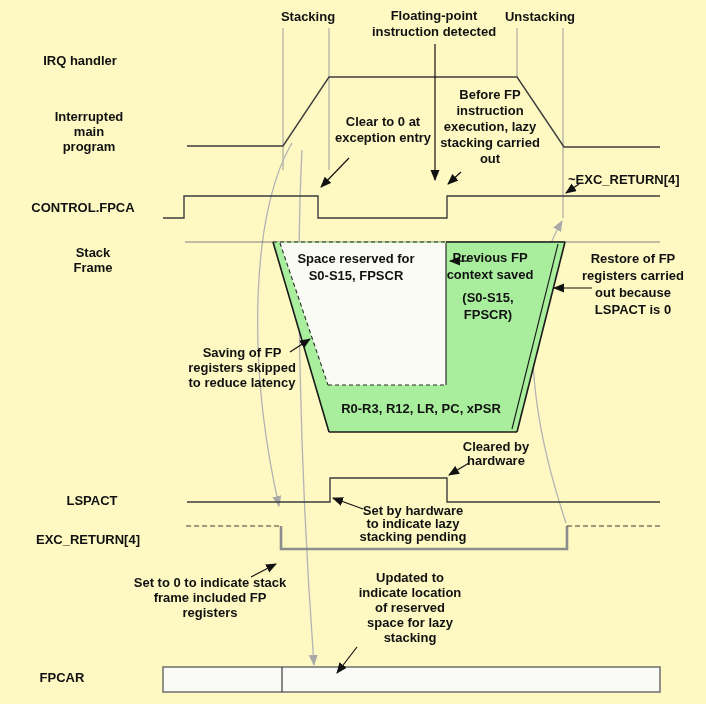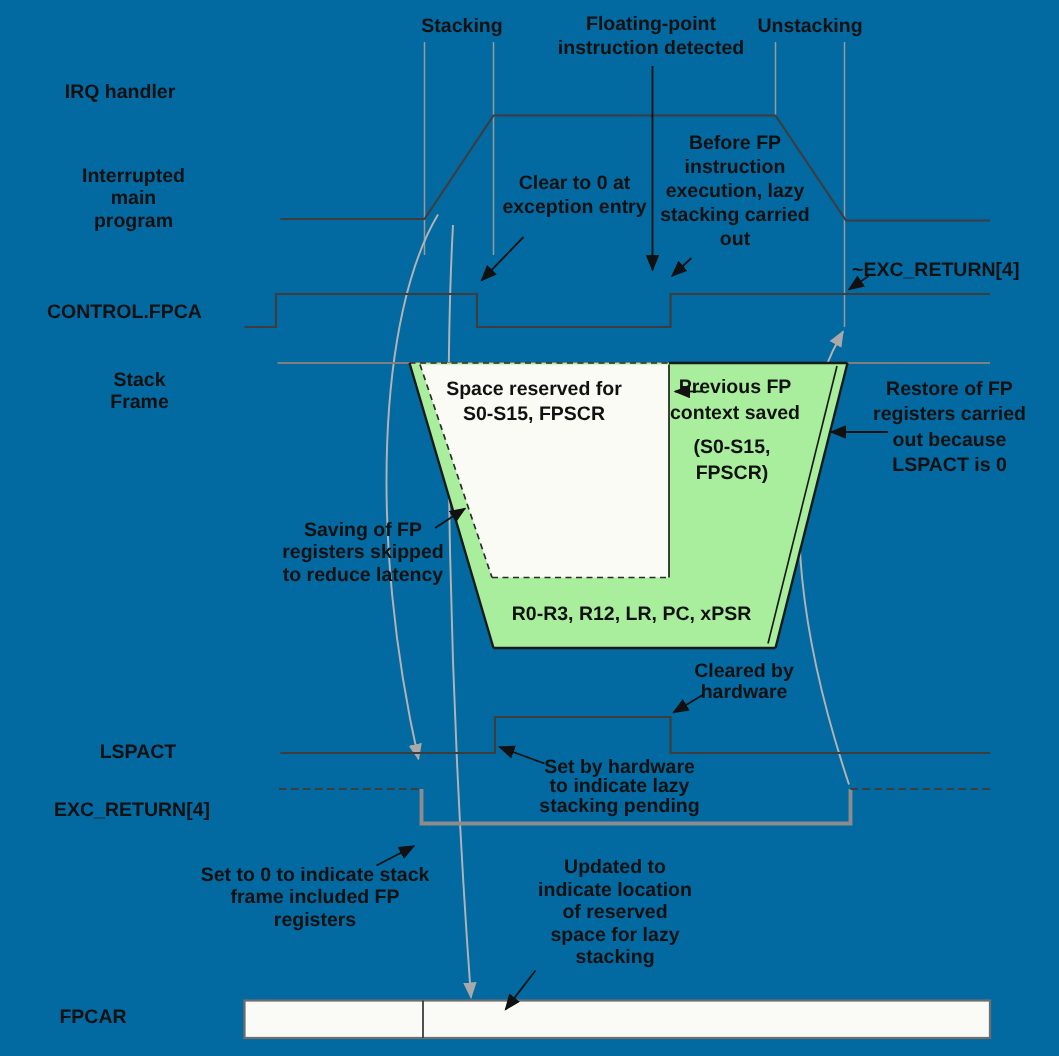--- a/index.html
+++ b/index.html
@@ -1,16 +1,16 @@
 <!DOCTYPE html>
 <html><head>
 <meta charset="utf-8">
 <style>
   html,body{margin:0;padding:0;background:#ffffff;}
-  .canvas{position:relative;width:706px;height:704px;background:#0369a1;overflow:hidden;
+  .canvas{position:relative;width:706px;height:704px;background:#fef9c3;overflow:hidden;
           font-family:"Liberation Sans", sans-serif;}
   svg text{font-family:"Liberation Sans", sans-serif;font-weight:bold;font-size:13px;fill:#111;}
   .tm{text-anchor:middle;}
   .ts{text-anchor:start;}
   .sig{fill:none;stroke:#3d3d3d;stroke-width:1.4;}
   .guide{stroke:#9a9a9a;stroke-width:1;}
   .dash{fill:none;stroke:#3d3d3d;stroke-width:1.2;stroke-dasharray:5 3;}
   .thick{fill:none;stroke:#8c8c8c;stroke-width:2.6;}
   .edge{fill:none;stroke:#1a1a1a;stroke-width:1.6;}
   .edge2{fill:none;stroke:#1a1a1a;stroke-width:1.1;}

